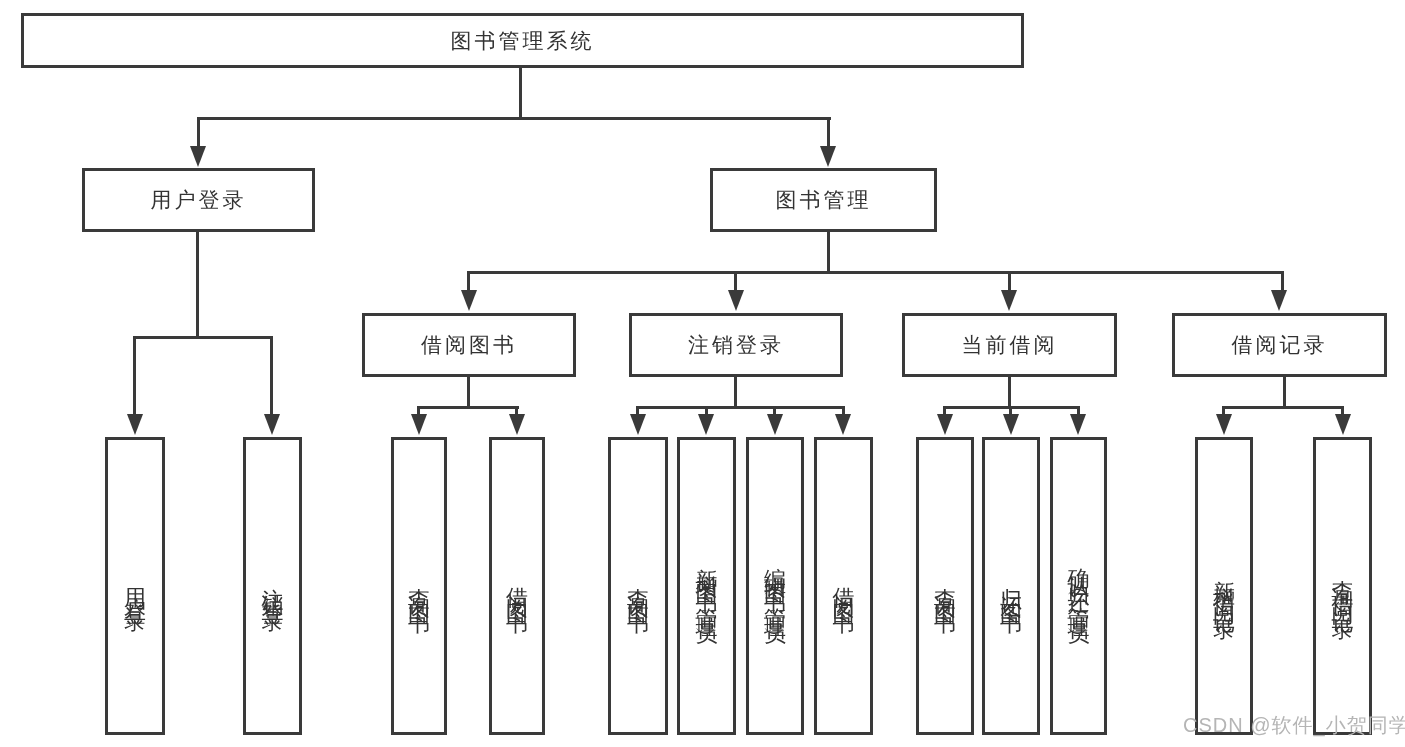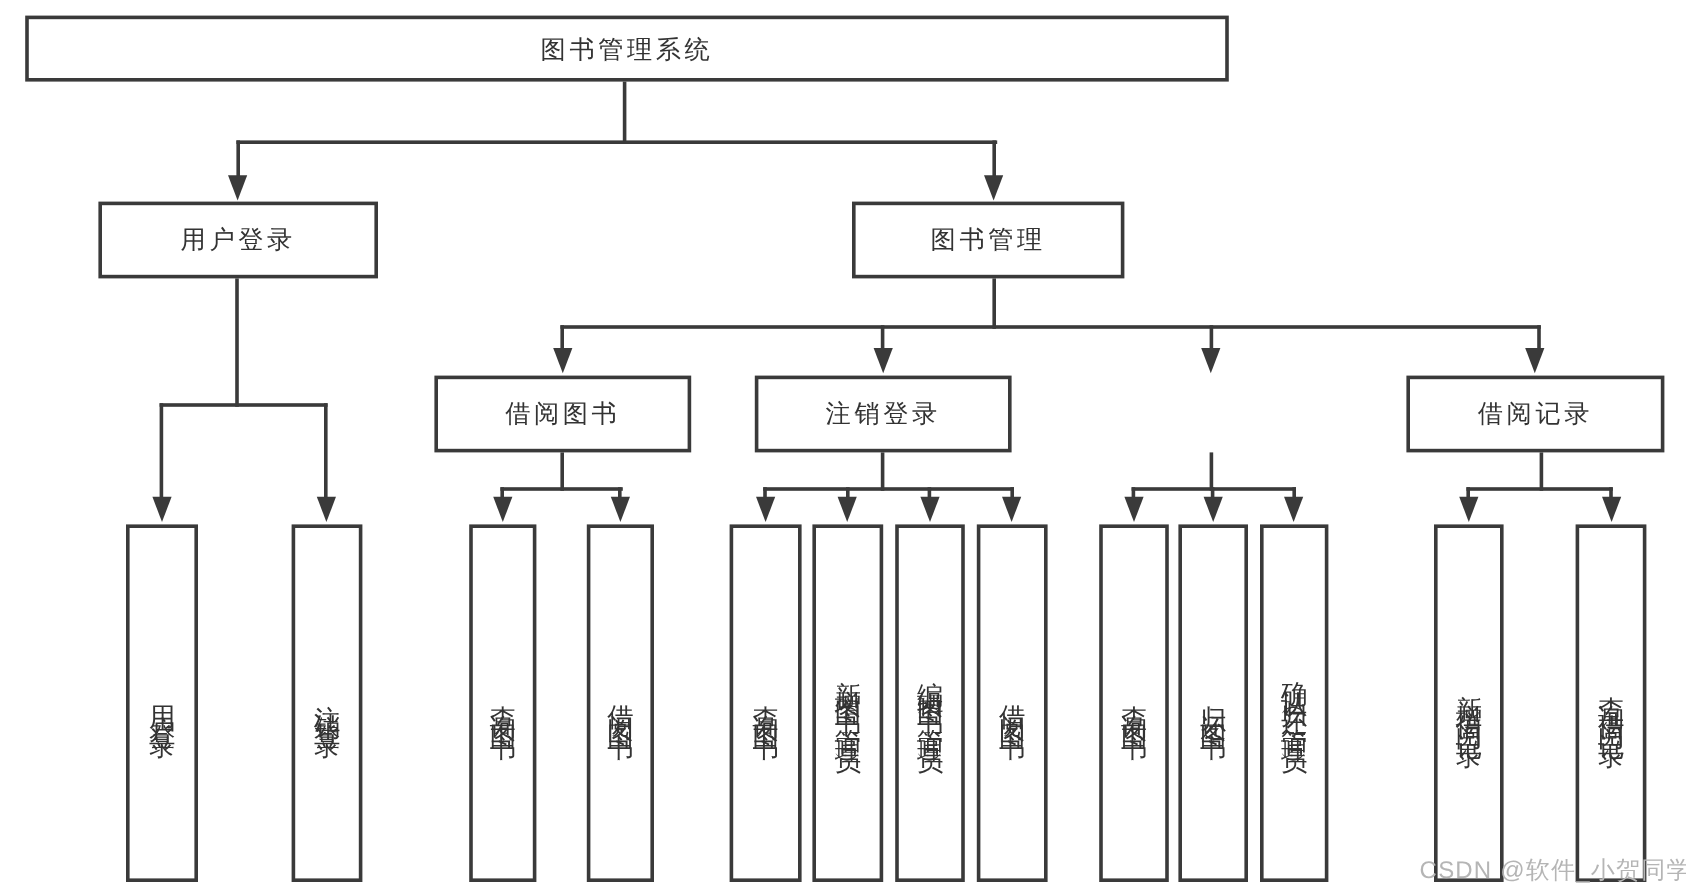--- a/index.html
+++ b/index.html
@@ -68,20 +68,23 @@
   </div>
   <div class="node" style="left:710px;top:168px;width:227px;height:64px;">
     <span>图书管理</span>
   </div>
 
   <div class="node" style="left:362px;top:313px;width:214px;height:64px;">
     <span>借阅图书</span>
   </div>
   <div class="node" style="left:629px;top:313px;width:214px;height:64px;">
     <span>注销登录</span>
+  </div>
+  <div class="node" style="left:902px;top:313px;width:215px;height:64px;">
+    <span>当前借阅</span>
   </div>
   <div class="node" style="left:1172px;top:313px;width:215px;height:64px;">
     <span>借阅记录</span>
   </div>
 
   <div class="leaf" style="left:105px;top:437px;width:60px;height:298px;">
     <span>用户登录</span>
   </div>
   <div class="leaf" style="left:243px;top:437px;width:59px;height:298px;">
     <span>注销登录</span>

